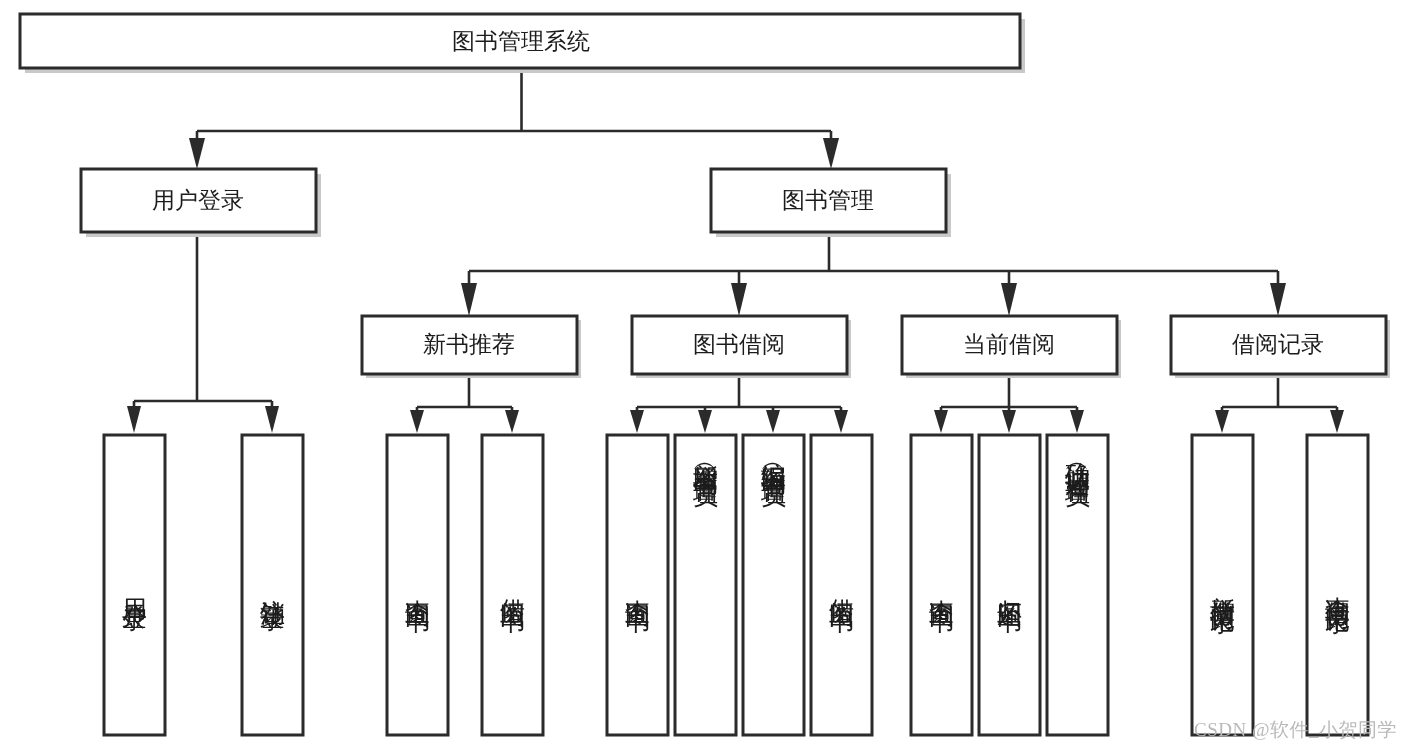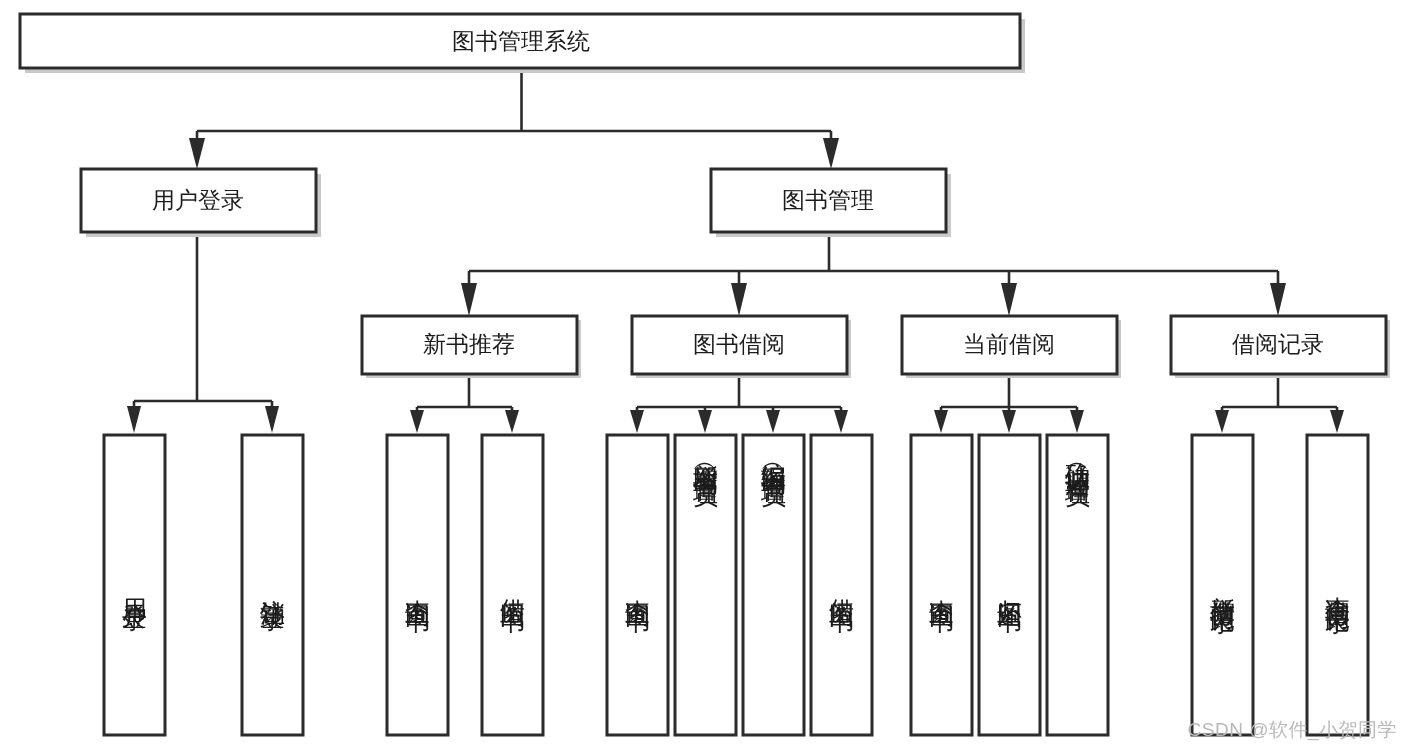--- a/index.html
+++ b/index.html
@@ -69,21 +69,21 @@
     font-size: 25px;
     line-height: 1.16;
     letter-spacing: 3px;
     color: #1c1c1c;
     white-space: nowrap;
   }
   .watermark {
     position: absolute;
     right: 8px;
     bottom: 4px;
-    font-family: Liberation Sans, sans-serif;
+    font-family: Liberation Serif, serif;
     font-size: 19px;
     color: #b9b9b9;
     letter-spacing: 0.5px;
     user-select: none;
   }
 </style>
 </head>
 <body>
 
 <div id="diagram-root">

